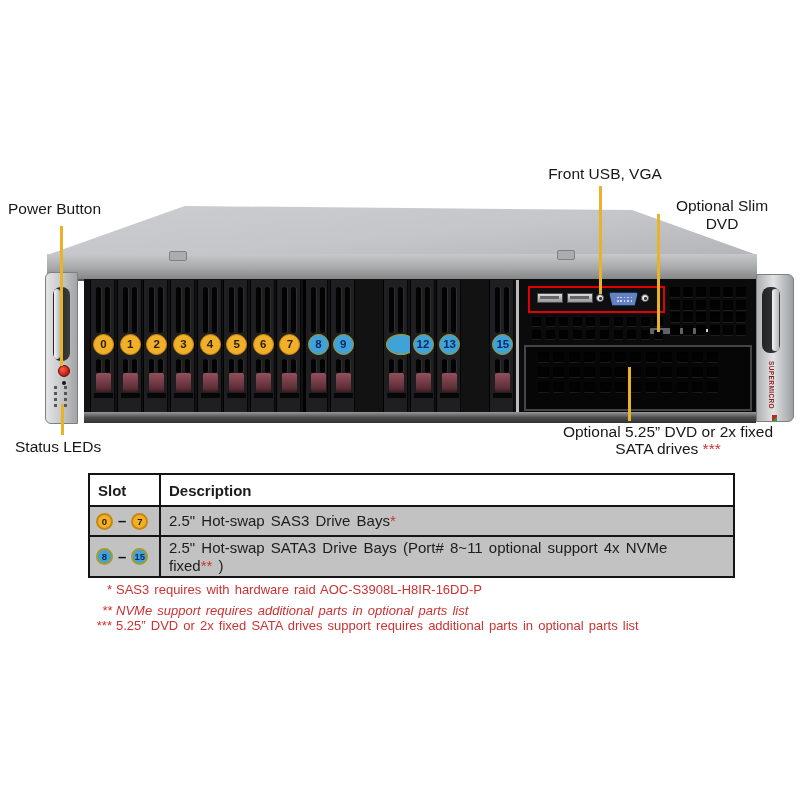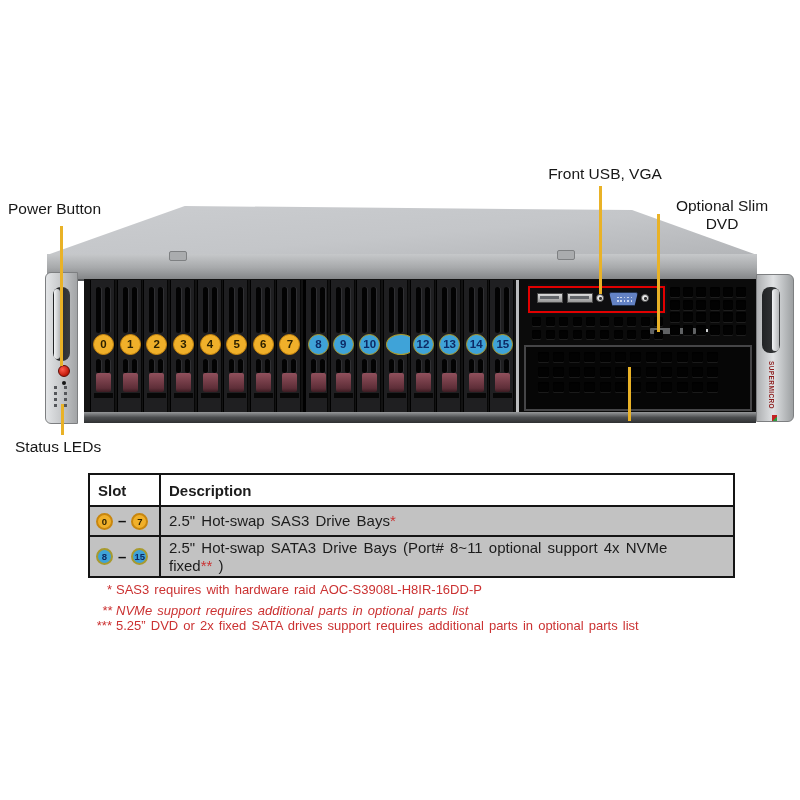--- a/index.html
+++ b/index.html
@@ -187,29 +187,20 @@
       </div>
       <div class="bay" style="left: 239.625px;">
         <div class="vslot" style="left: 5px; top: 7px; height: 46px;"></div>
         <div class="vslot" style="left: 14px; top: 7px; height: 46px;"></div>
         <div class="vslot" style="left: 5px; top: 79px; height: 14px;"></div>
         <div class="vslot" style="left: 14px; top: 79px; height: 14px;"></div>
         <div class="slotnum" style="background: rgb(63, 163, 216); border: 1.5px solid rgb(168, 154, 46); color: rgb(13, 42, 102);">9</div>
         <div class="latch"></div>
         <div class="latchbase"></div>
       </div>
-      <div class="bay" style="left: 266.25px;">
-        <div class="vslot" style="left: 5px; top: 7px; height: 46px;"></div>
-        <div class="vslot" style="left: 14px; top: 7px; height: 46px;"></div>
-        <div class="vslot" style="left: 5px; top: 79px; height: 14px;"></div>
-        <div class="vslot" style="left: 14px; top: 79px; height: 14px;"></div>
-        <div class="slotnum" style="background: rgb(63, 163, 216); border: 1.5px solid rgb(168, 154, 46); color: rgb(13, 42, 102);">10</div>
-        <div class="latch"></div>
-        <div class="latchbase"></div>
-      </div>
       <div class="bay" style="left: 292.875px;">
         <div class="vslot" style="left: 5px; top: 7px; height: 46px;"></div>
         <div class="vslot" style="left: 14px; top: 7px; height: 46px;"></div>
         <div class="vslot" style="left: 5px; top: 79px; height: 14px;"></div>
         <div class="vslot" style="left: 14px; top: 79px; height: 14px;"></div>
         <div class="slotnum" style="background: rgb(63, 163, 216); border: 1.5px solid rgb(168, 154, 46); color: rgb(13, 42, 102); padding-left: 28px;">11</div>
         <div class="latch"></div>
         <div class="latchbase"></div>
       </div>
       <div class="bay" style="left: 319.5px;">
@@ -220,29 +211,20 @@
         <div class="slotnum" style="background: rgb(63, 163, 216); border: 1.5px solid rgb(168, 154, 46); color: rgb(13, 42, 102);">12</div>
         <div class="latch"></div>
         <div class="latchbase"></div>
       </div>
       <div class="bay" style="left: 346.125px;">
         <div class="vslot" style="left: 5px; top: 7px; height: 46px;"></div>
         <div class="vslot" style="left: 14px; top: 7px; height: 46px;"></div>
         <div class="vslot" style="left: 5px; top: 79px; height: 14px;"></div>
         <div class="vslot" style="left: 14px; top: 79px; height: 14px;"></div>
         <div class="slotnum" style="background: rgb(63, 163, 216); border: 1.5px solid rgb(168, 154, 46); color: rgb(13, 42, 102);">13</div>
-        <div class="latch"></div>
-        <div class="latchbase"></div>
-      </div>
-      <div class="bay" style="left: 372.75px;">
-        <div class="vslot" style="left: 5px; top: 7px; height: 46px;"></div>
-        <div class="vslot" style="left: 14px; top: 7px; height: 46px;"></div>
-        <div class="vslot" style="left: 5px; top: 79px; height: 14px;"></div>
-        <div class="vslot" style="left: 14px; top: 79px; height: 14px;"></div>
-        <div class="slotnum" style="background: rgb(63, 163, 216); border: 1.5px solid rgb(168, 154, 46); color: rgb(13, 42, 102);">14</div>
         <div class="latch"></div>
         <div class="latchbase"></div>
       </div>
       <div class="bay" style="left: 399.375px;">
         <div class="vslot" style="left: 5px; top: 7px; height: 46px;"></div>
         <div class="vslot" style="left: 14px; top: 7px; height: 46px;"></div>
         <div class="vslot" style="left: 5px; top: 79px; height: 14px;"></div>
         <div class="vslot" style="left: 14px; top: 79px; height: 14px;"></div>
         <div class="slotnum" style="background: rgb(63, 163, 216); border: 1.5px solid rgb(168, 154, 46); color: rgb(13, 42, 102);">15</div>
         <div class="latch"></div>
@@ -397,20 +379,24 @@
   <div class="yline" style="left:657px;top:214px;height:118px;"></div>
   <div class="yline" style="left:628px;top:367px;height:54px;"></div>
 
   <div class="lbl" style="left:8px;top:200px;">Power Button</div>
   <div class="lbl lbl-c" style="left:538px;top:165px;width:134px;">Front USB, VGA</div>
   <div class="lbl lbl-c" style="left:652px;top:197px;width:140px;">
     <span>Optional Slim</span><br>
     <span>DVD</span>
   </div>
   <div class="lbl" style="left:15px;top:438px;">Status LEDs</div>
+  <div class="lbl lbl-c" style="left:543px;top:424px;width:250px;line-height:16.5px;">
+    <span>Optional 5.25” DVD or 2x fixed</span><br>
+    <span>SATA drives </span><span class="redmark">***</span>
+  </div>
 
   <table id="slotTable">
     <colgroup>
         <col style="width:71px">
         <col>
       </colgroup>
     <thead>
       <tr>
         <th>Slot</th>
         <th>Description</th>

